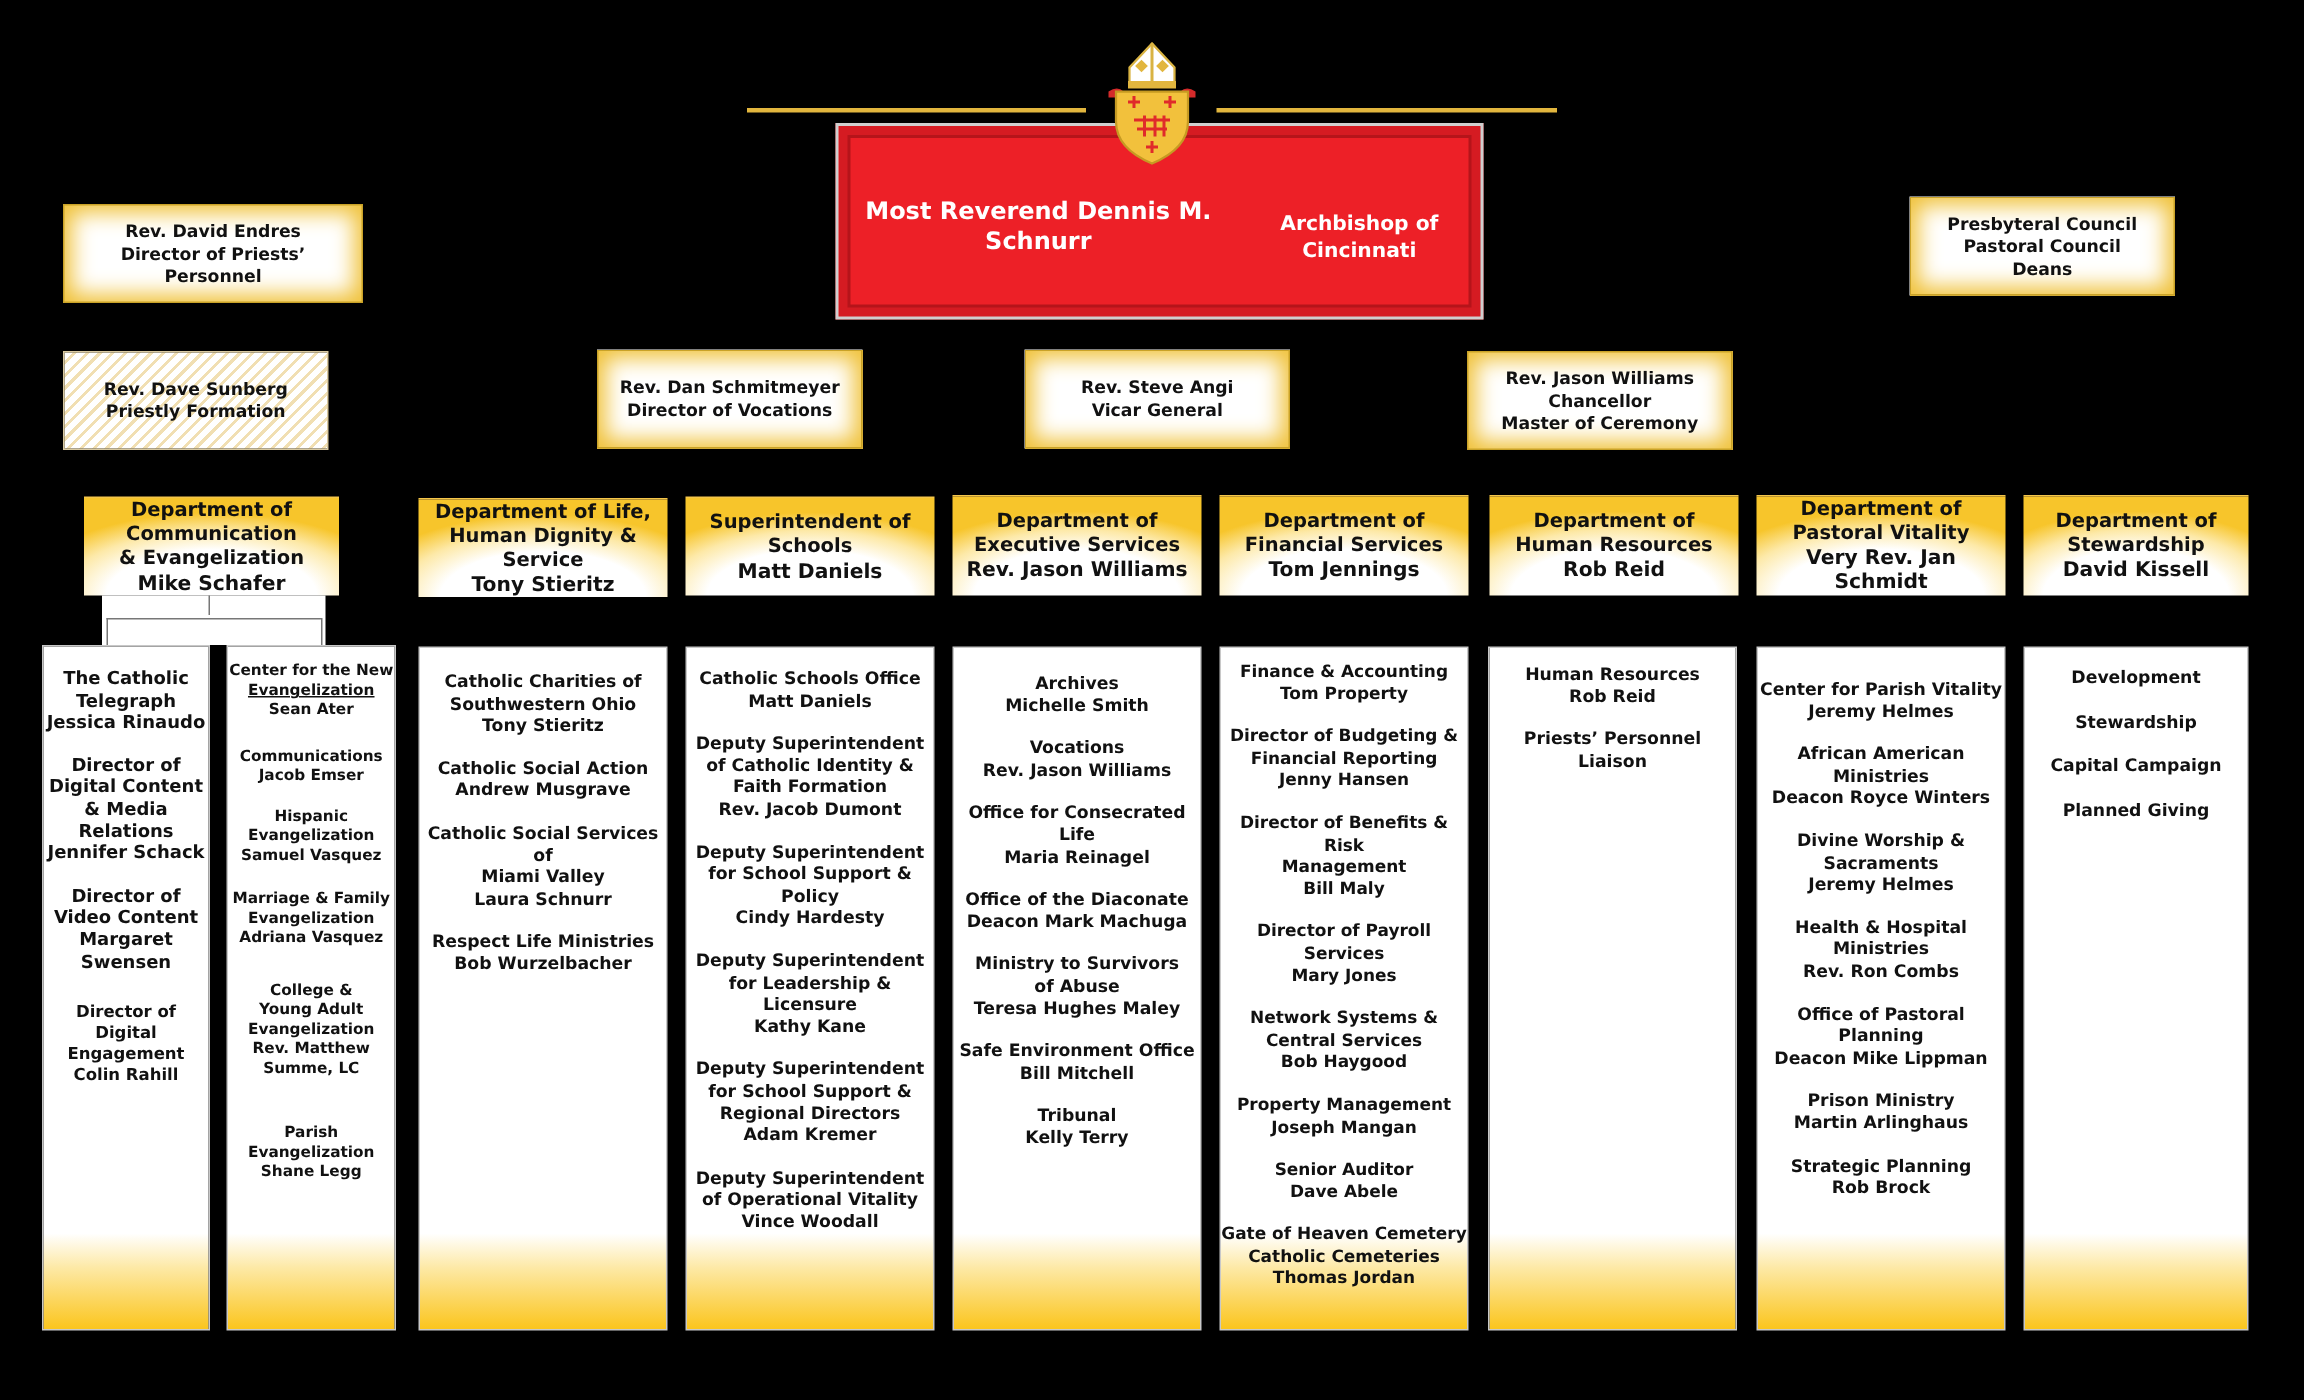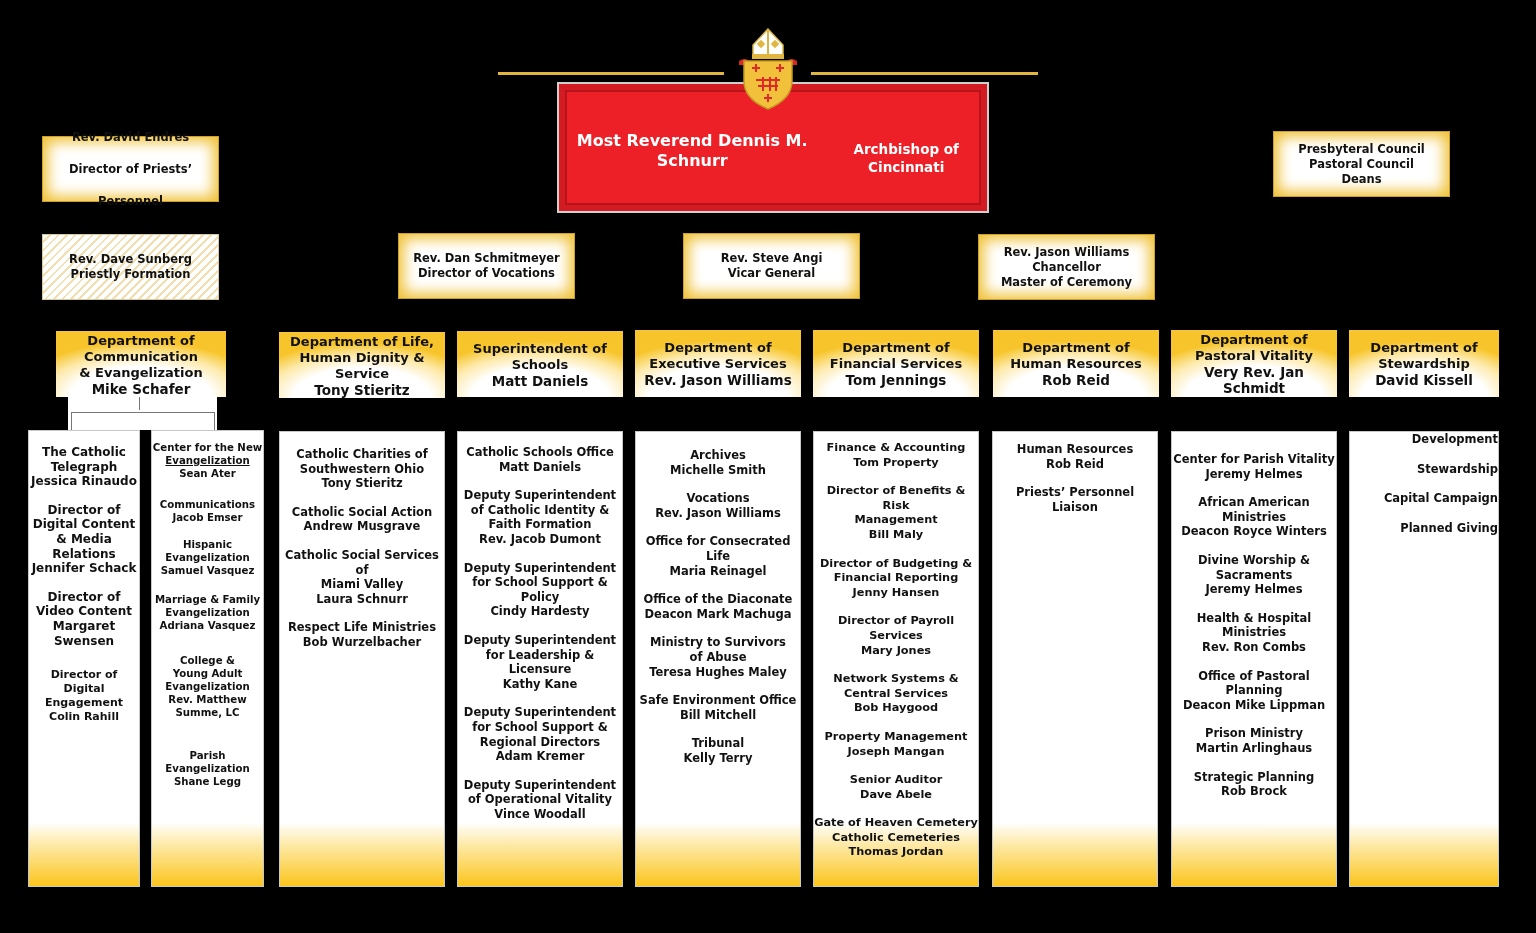--- a/index.html
+++ b/index.html
@@ -87,21 +87,21 @@
     <rect x="21" y="52" width="24" height="2"></rect>
       <rect x="23" y="58" width="20" height="2"></rect>
     <rect x="27" y="50" width="2" height="14"></rect>
       <rect x="34" y="50" width="2" height="14"></rect>
       <rect x="40" y="50" width="2" height="14"></rect>
     <rect x="29" y="70" width="8" height="2"></rect>
       <rect x="32" y="67" width="2" height="8"></rect>
   </g>
 </svg>
 
-<div class="frame" style="left:42px; top:136px; width:177px; height:66px;gap:17px;">
+<div class="frame" style="left:42px; top:136px; width:200px; height:66px;">
   <div>Rev. David Endres</div>
   <div>Director of Priests’</div>
   <div>Personnel</div>
 </div>
 
 <div class="striped" style="left:42px; top:234px; width:177px; height:66px;text-align:right;">
   <div>Rev. Dave Sunberg</div>
   <div>Priestly Formation</div>
 </div>
 
@@ -322,30 +322,30 @@
       <div>Kelly Terry</div>
     </div>
 </div>
 
 <div class="col" style="left:813px; top:431px; width:166px; height:456px; padding-top:9px; font-size:11.3px;">
   <div class="entry">
       <div>Finance &amp; Accounting</div>
       <div>Tom Property</div>
     </div>
   <div class="entry">
+      <div>Director of Budgeting &amp;</div>
+      <div>Financial Reporting</div>
+      <div>Jenny Hansen</div>
+    </div>
+  <div class="entry">
       <div>Director of Benefits &amp; Risk</div>
       <div>Management</div>
       <div>Bill Maly</div>
     </div>
   <div class="entry">
-      <div>Director of Budgeting &amp;</div>
-      <div>Financial Reporting</div>
-      <div>Jenny Hansen</div>
-    </div>
-  <div class="entry">
       <div>Director of Payroll Services</div>
       <div>Mary Jones</div>
     </div>
   <div class="entry">
       <div>Network Systems &amp;</div>
       <div>Central Services</div>
       <div>Bob Haygood</div>
     </div>
   <div class="entry">
       <div>Property Management</div>
@@ -401,21 +401,21 @@
   <div class="entry">
       <div>Prison Ministry</div>
       <div>Martin Arlinghaus</div>
     </div>
   <div class="entry">
       <div>Strategic Planning</div>
       <div>Rob Brock</div>
     </div>
 </div>
 
-<div class="col" style="left:1349px; top:431px; width:150px; height:456px; padding-top:0px;text-align:right;">
+<div class="col" style="left:1349px; top:431px; width:150px; height:456px; padding-top:12px;">
   <div class="entry" style="margin-bottom:15px;">
       <div>Development</div>
     </div>
   <div class="entry" style="margin-bottom:15px;">
       <div>Stewardship</div>
     </div>
   <div class="entry" style="margin-bottom:15px;">
       <div>Capital Campaign</div>
     </div>
   <div class="entry">

